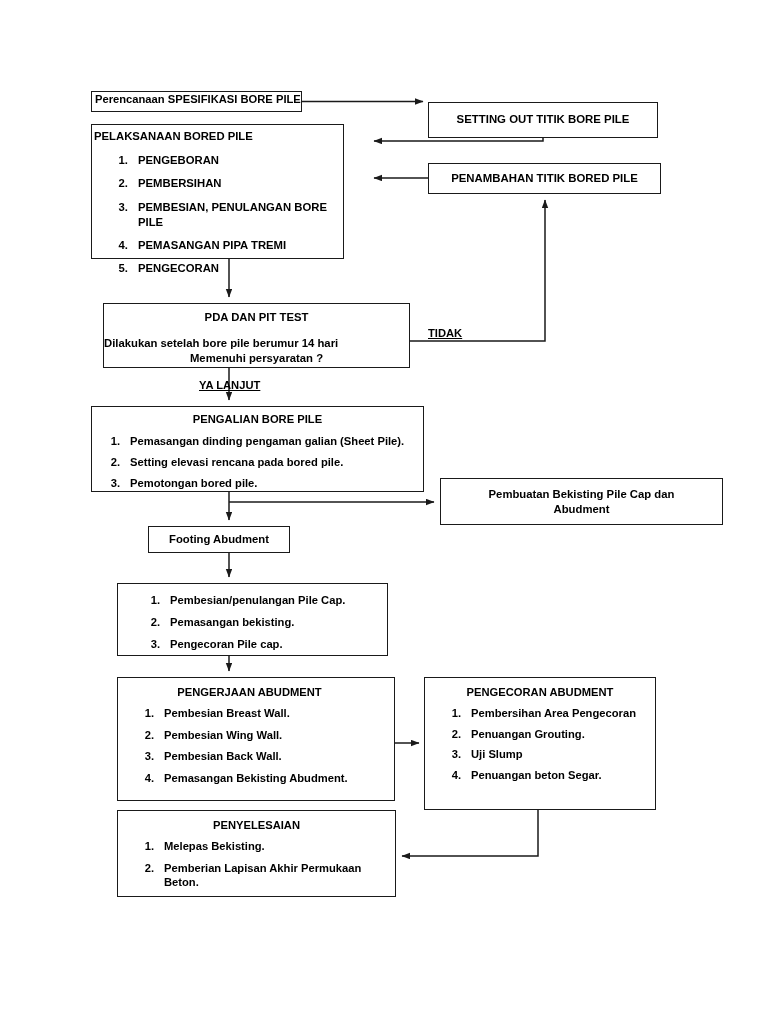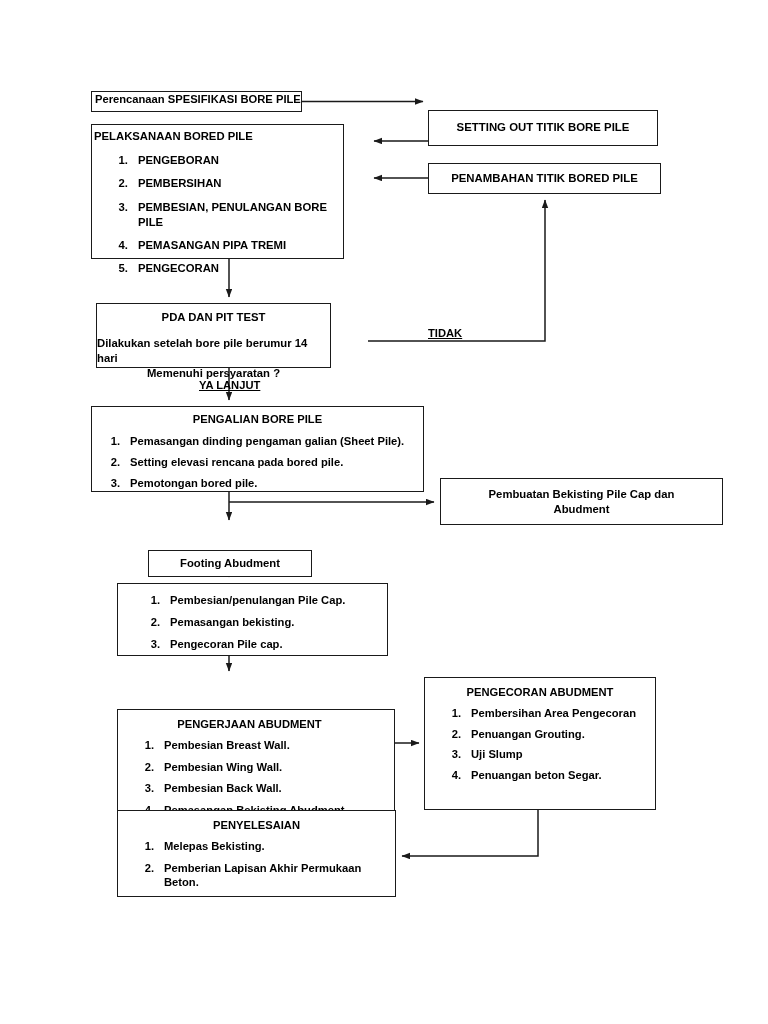--- a/index.html
+++ b/index.html
@@ -78,72 +78,70 @@
   }
 
   
   #n-perencanaan {
     left: 91px; top: 91px; width: 211px; height: 21px;
     font-size: 11.2px;
     padding-left: 3px;
     display: flex; align-items: flex-start;
   }
   #n-settingout {
-    left: 428px; top: 110px; width: 230px; height: 36px;
+    left: 428px; top: 102px; width: 230px; height: 36px;
     font-size: 11.4px;
   }
   #n-pelaksanaan {
     left: 91px; top: 124px; width: 253px; height: 135px;
     font-size: 11.3px;
     padding: 4px 4px 4px 2px;
   }
   #n-pelaksanaan ol.items { margin-top: 9px; padding-left: 22px; }
   #n-pelaksanaan ol.items li { margin-bottom: 8.5px; }
   #n-penambahan {
     left: 428px; top: 163px; width: 233px; height: 31px;
     font-size: 11.4px;
   }
   #n-pda {
-    left: 96px; top: 303px; width: 235px; height: 65px;
+    left: 103px; top: 303px; width: 307px; height: 65px;
     font-size: 11.3px;
     padding-top: 6px;
     text-align: center;
   }
   #n-pda .l1 { display:block; text-align:center; }
   #n-pda .l2 { display:block; text-align:left; margin-top:11px; }
   #n-pda .l3 { display:block; }
   #n-pengalian {
     left: 91px; top: 406px; width: 333px; height: 86px;
     font-size: 11.2px;
     padding: 5px 2px 2px 2px;
   }
   #n-pengalian ol.items { margin-top: 7px; padding-left: 14px; }
   #n-pengalian ol.items li { margin-bottom: 6.5px; }
   #n-bekisting {
     left: 440px; top: 478px; width: 283px; height: 47px;
     font-size: 11.3px;
     padding: 0 10px;
   }
   #n-footing {
-    left: 148px; top: 526px; width: 164px; height: 27px;
+    left: 148px; top: 526px; width: 142px; height: 27px;
     font-size: 11.3px;
-    margin-top: 24px;
   }
   #n-pilecap {
     left: 117px; top: 583px; width: 271px; height: 73px;
     font-size: 11.2px;
     padding: 9px 2px 2px 2px;
   }
   #n-pilecap ol.items { padding-left: 28px; }
   #n-pilecap ol.items li { margin-bottom: 7px; }
   #n-pengerjaan {
     left: 117px; top: 677px; width: 278px; height: 124px;
     font-size: 11.2px;
     padding: 7px 15px 2px 2px;
-    margin-top: 32px;
   }
   #n-pengerjaan ol.items { margin-top: 6px; padding-left: 22px; }
   #n-pengerjaan ol.items li { margin-bottom: 7px; }
   #n-pengecoran {
     left: 424px; top: 677px; width: 232px; height: 133px;
     font-size: 11.2px;
     padding: 7px 2px 2px 2px;
   }
   #n-pengecoran ol.items { margin-top: 6px; padding-left: 22px; }
   #n-pengecoran ol.items li { margin-bottom: 6px; }

